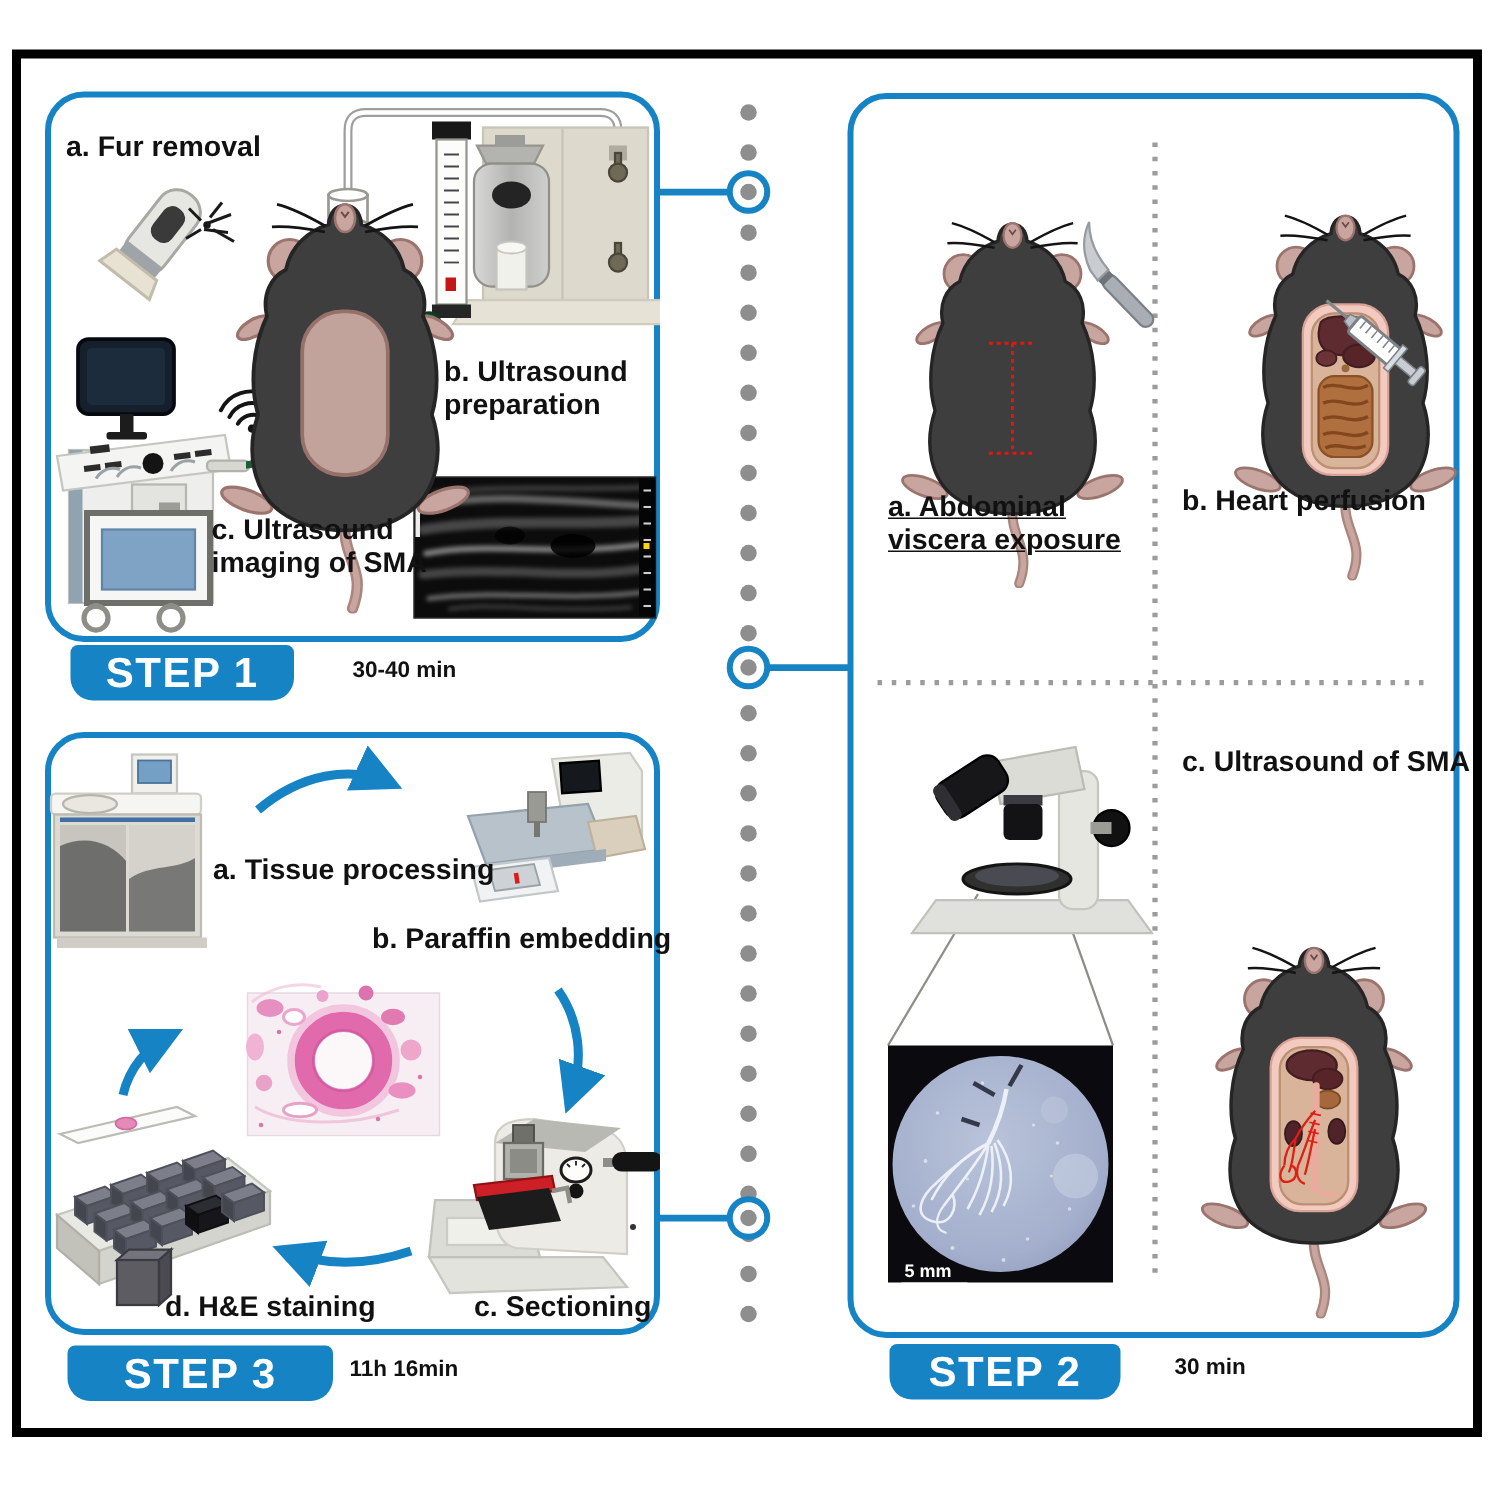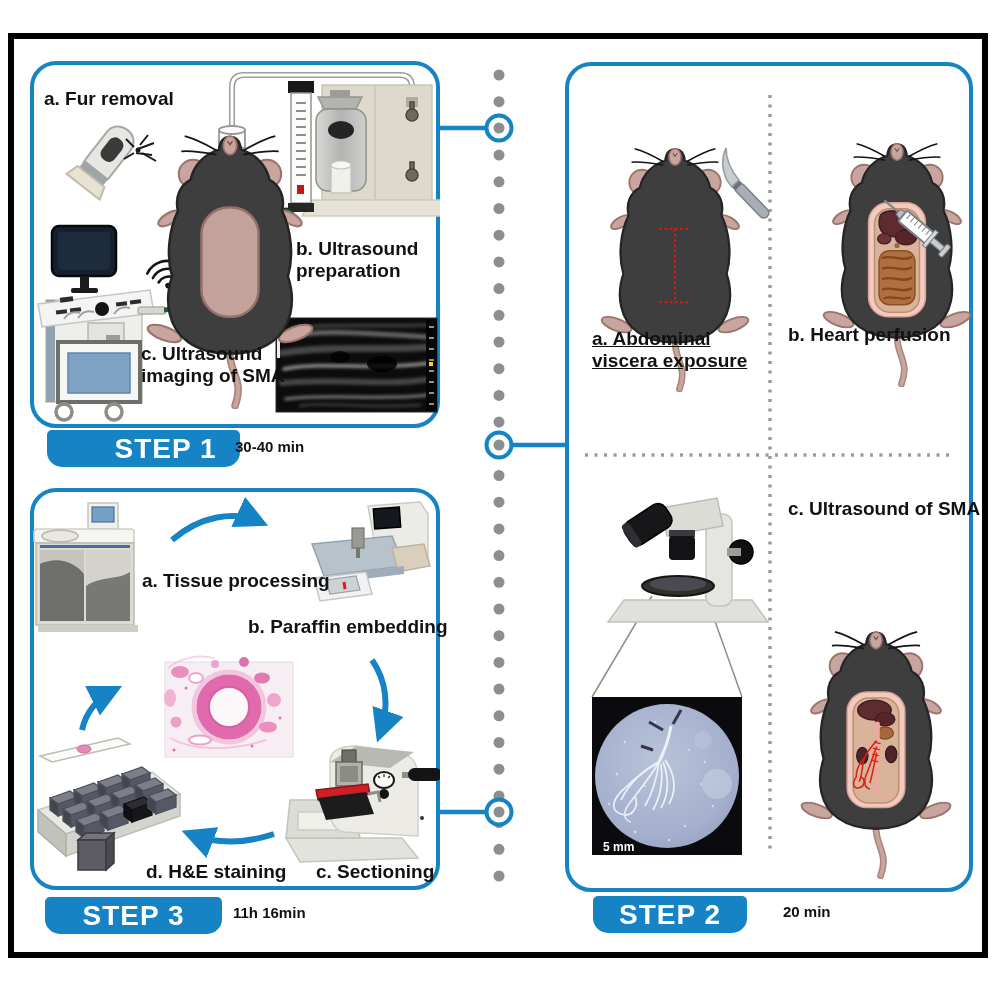--- a/index.html
+++ b/index.html
@@ -253,21 +253,21 @@
 <svg class="abs layer" style="left:146px;top:132px;" width="168" height="277" viewBox="0 0 200 330">
   <use href="#mouseBase" xlink:href="#mouseBase"></use>
   <use href="#bellyPatch" xlink:href="#bellyPatch"></use>
 </svg>
 
 <div class="abs lbl" style="left:44px;top:88px;">a. Fur removal</div>
 <div class="abs lbl" style="left:296px;top:238px;">b. Ultrasound
 preparation</div>
 <div class="abs lbl" style="left:141px;top:343px;">c. Ultrasound
 imaging of SMA</div>
-<div class="abs banner" style="left:47px;top:430px;width:149px;padding-left:44px;">STEP 1</div>
+<div class="abs banner" style="left:47px;top:430px;width:149px;">STEP 1</div>
 <div class="abs duration" style="left:235px;top:438px;">30-40 min</div>
 
 <div class="abs panel" style="left:565px;top:62px;width:408px;height:830px;"></div>
 
 <svg class="abs layer" style="left:565px;top:62px;" width="408" height="830" viewBox="0 0 408 830">
   <defs>
     <radialGradient id="mgrad" cx="0.45" cy="0.4" r="0.75">
       <stop offset="0" stop-color="#b9c3da"></stop>
         <stop offset="0.7" stop-color="#a3afcc"></stop>
         <stop offset="1" stop-color="#8c99ba"></stop>
@@ -373,21 +373,21 @@
     <rect x="18" y="-10" width="4" height="20" fill="#d7dde2" stroke="#7b8187" stroke-width="1"></rect>
     <rect x="36" y="-7" width="5" height="14" rx="2" fill="#c7cdd2" stroke="#7b8187" stroke-width="1"></rect>
   </g>
 </svg>
 
 <div class="abs lbl" style="left:592px;top:328px;text-decoration:underline;">a. Abdominal
 viscera exposure</div>
 <div class="abs lbl" style="left:788px;top:324px;">b. Heart perfusion</div>
 <div class="abs lbl" style="left:788px;top:498px;">c. Ultrasound of SMA</div>
 <div class="abs banner" style="left:593px;top:896px;width:154px;">STEP 2</div>
-<div class="abs duration" style="left:783px;top:903px;">20 min</div>
+<div class="abs duration" style="left:783px;top:903px;">30 min</div>
 
 <div class="abs panel" style="left:30px;top:488px;width:410px;height:402px;"></div>
 
 <svg class="abs layer" style="left:30px;top:488px;" width="410" height="402" viewBox="0 0 410 402">
   <defs>
     <marker id="arrowBlue" markerWidth="5.5" markerHeight="5.5" refX="4" refY="2.75" orient="auto">
       <path d="M0,0 L5.5,2.75 L0,5.5 Z" fill="#1583c4"></path>
     </marker>
   </defs>
 
@@ -527,21 +527,21 @@
     <path d="M142,52 C170,28 204,22 230,34" marker-end="url(#arrowBlue)"></path>
     <path d="M342,172 C356,192 360,218 350,246" marker-end="url(#arrowBlue)"></path>
     <path d="M244,346 C214,356 186,356 160,346" marker-end="url(#arrowBlue)"></path>
     <path d="M52,242 C56,224 68,210 84,202" marker-end="url(#arrowBlue)"></path>
   </g>
 </svg>
 
 <div class="abs lbl" style="left:142px;top:570px;">a. Tissue processing</div>
 <div class="abs lbl" style="left:248px;top:616px;">b. Paraffin embedding</div>
 <div class="abs lbl" style="left:316px;top:861px;">c. Sectioning</div>
-<div class="abs lbl" style="left:146px;top:861px;">d. H&amp;E staining</div>
+<div class="abs lbl" style="left:110px;top:861px;">d. H&amp;E staining</div>
 <div class="abs banner" style="left:45px;top:897px;width:177px;">STEP 3</div>
 <div class="abs duration" style="left:233px;top:904px;">11h 16min</div>
 
 <svg id="timeline-svg" class="abs layer" style="left:0;top:0;" width="996" height="996" viewBox="0 0 996 996">
   <g id="timeline-dots">
       <circle cx="499" cy="75" r="5.5" fill="#8e8e8e"></circle>
       <circle cx="499" cy="101.7" r="5.5" fill="#8e8e8e"></circle>
       <circle cx="499" cy="128.4" r="5.5" fill="#8e8e8e"></circle>
       <circle cx="499" cy="155.1" r="5.5" fill="#8e8e8e"></circle>
       <circle cx="499" cy="181.8" r="5.5" fill="#8e8e8e"></circle>

